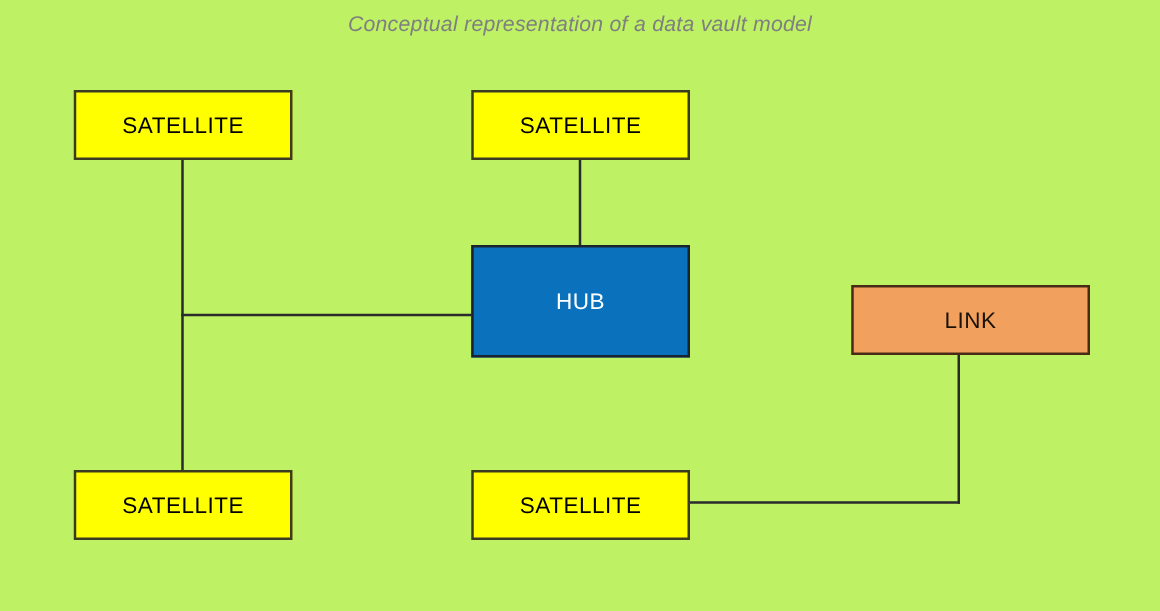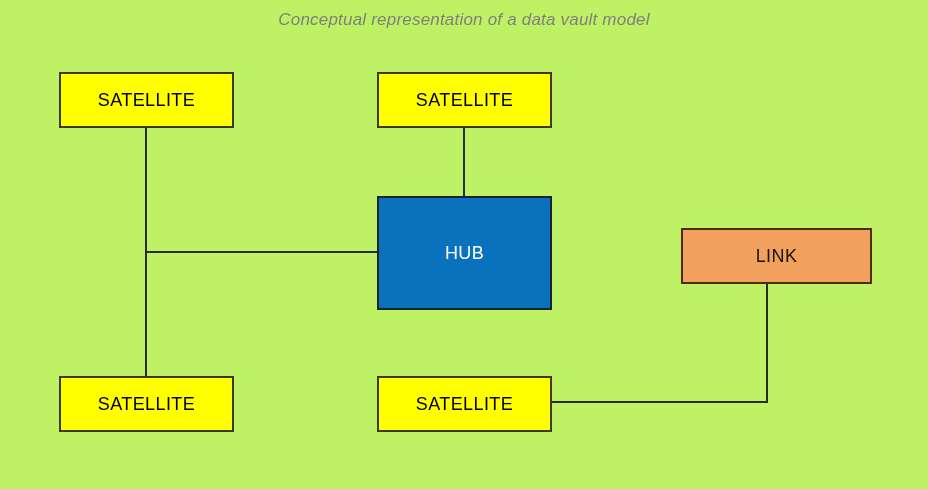--- a/index.html
+++ b/index.html
@@ -75,21 +75,21 @@
   <div class="edge h" style="left:551px; top:401px; width:217px;"></div>
 
   <div class="node sat" style="left:59px; top:72px; width:175px; height:56px;">
     <span>SATELLITE</span>
   </div>
 
   <div class="node sat" style="left:377px; top:72px; width:175px; height:56px;">
     <span>SATELLITE</span>
   </div>
 
-  <div class="node hub" style="left:377px; top:196px; width:175px; height:114px;">
+  <div class="node hub" style="left:377px; top:196px; width:175px; height:90px;">
     <span>HUB</span>
   </div>
 
   <div class="node link" style="left:681px; top:228px; width:191px; height:56px;">
     <span>LINK</span>
   </div>
 
   <div class="node sat" style="left:59px; top:376px; width:175px; height:56px;">
     <span>SATELLITE</span>
   </div>

